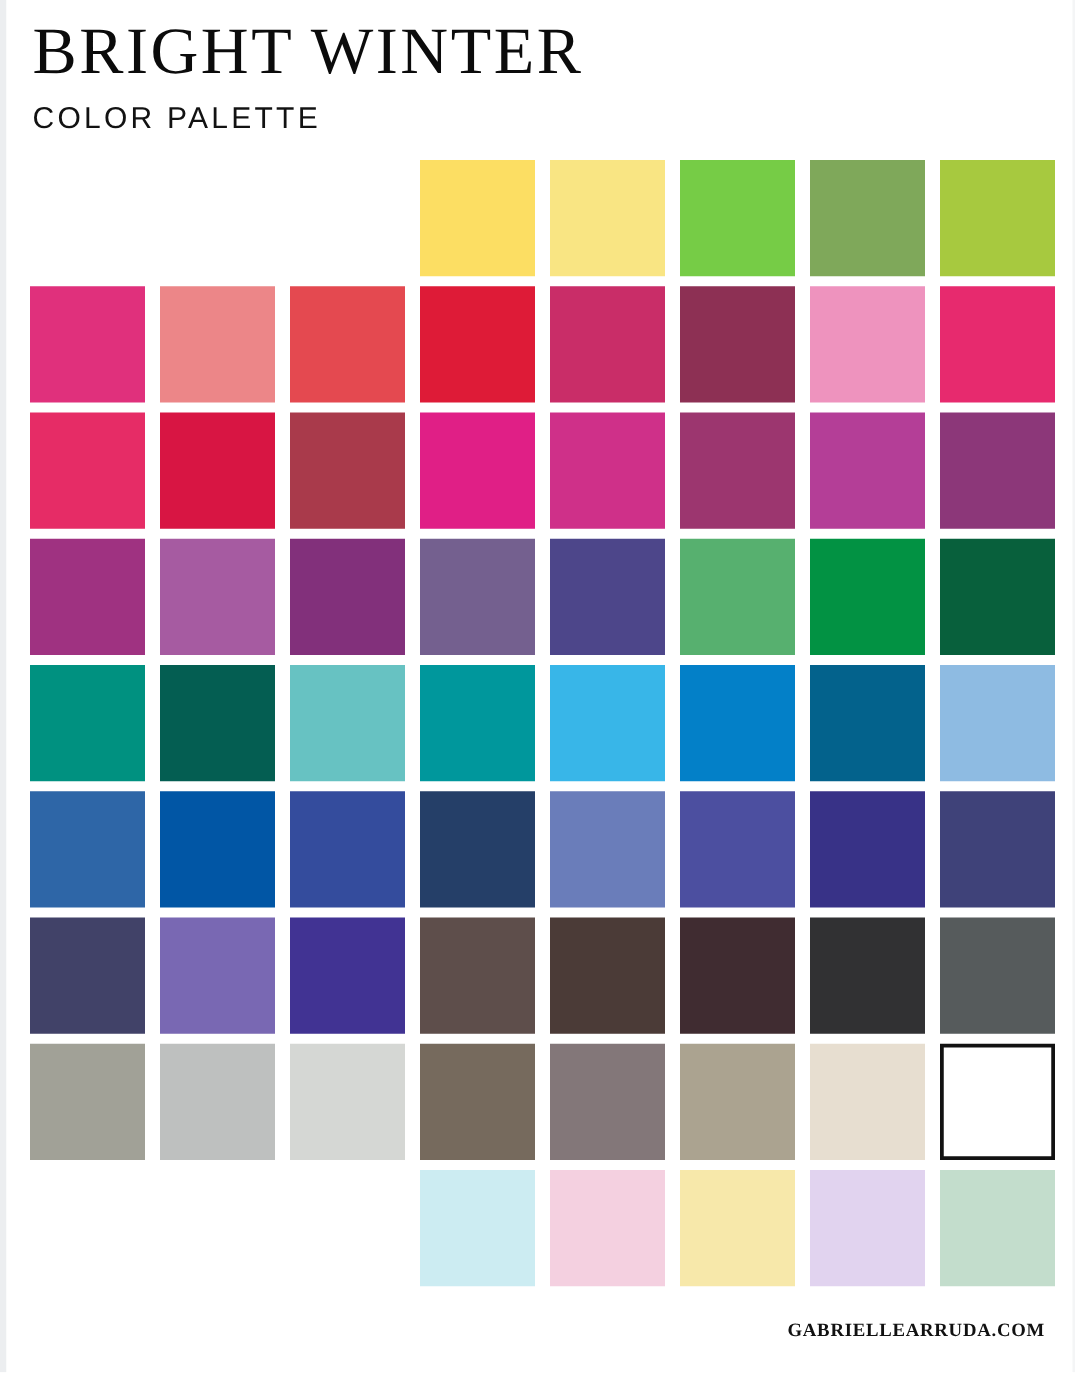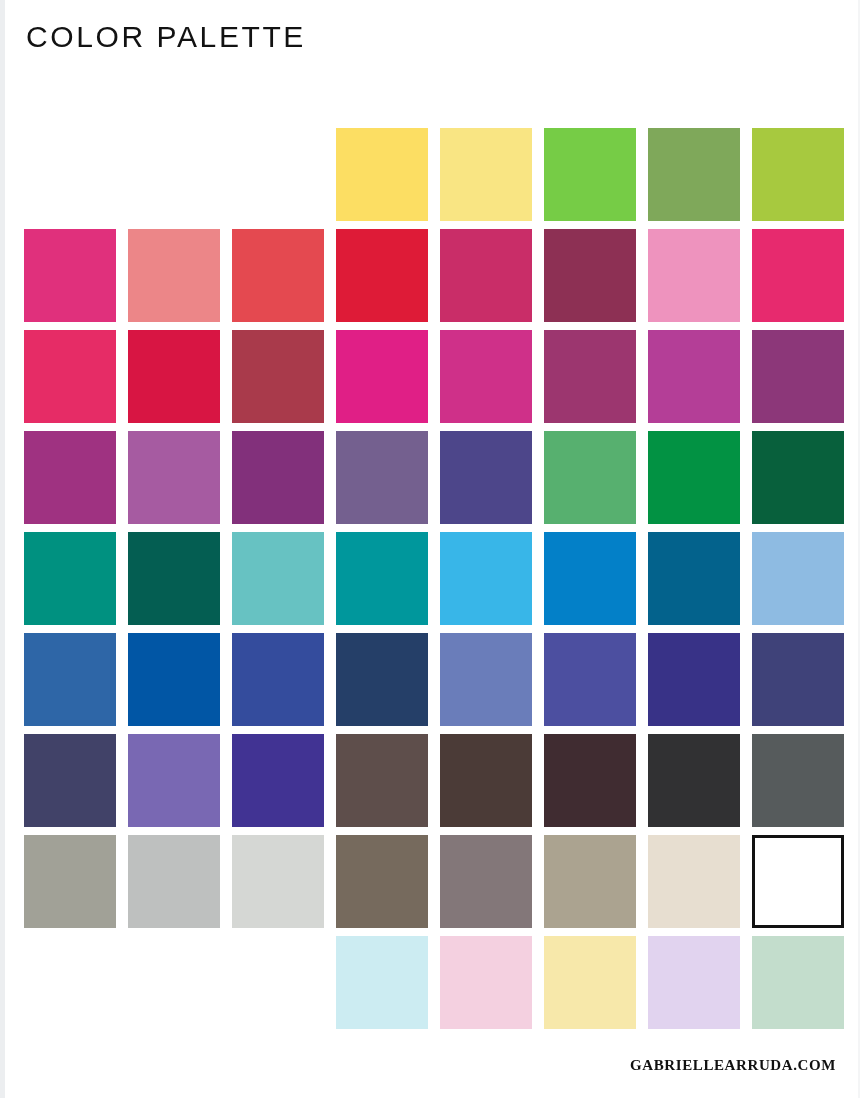--- a/index.html
+++ b/index.html
@@ -45,21 +45,21 @@
     font-size: 53px;
     line-height: 58px;
     letter-spacing: 2.0px;
     color: #0b0b0b;
     font-weight: 400;
     white-space: nowrap;
   }
   #subtitle {
     margin-top: 8px;
     font-family: "Liberation Sans", sans-serif;
-    font-size: 30px;
+    font-size: 24px;
     line-height: 34px;
     letter-spacing: 2.6px;
     color: #121212;
     font-weight: 400;
     white-space: nowrap;
   }
   #grid {
     position: absolute;
     left: 0;
     top: 0;
@@ -87,20 +87,21 @@
 </style>
 </head>
 <body>
 
 <div id="page">
 
   <div id="left-edge"></div>
   <div id="right-edge"></div>
 
   <div id="header">
+    <div id="title">BRIGHT WINTER</div>
     <div id="subtitle">COLOR PALETTE</div>
   </div>
 
   <div id="grid">
       <div class="swatch" title="#FCDE63" style="left: 336px; top: 128px; width: 92px; height: 93px; background: rgb(252, 222, 99);"></div>
       <div class="swatch" title="#F9E583" style="left: 440px; top: 128px; width: 92px; height: 93px; background: rgb(249, 229, 131);"></div>
       <div class="swatch" title="#76CC46" style="left: 544px; top: 128px; width: 92px; height: 93px; background: rgb(118, 204, 70);"></div>
       <div class="swatch" title="#7FA85A" style="left: 648px; top: 128px; width: 92px; height: 93px; background: rgb(127, 168, 90);"></div>
       <div class="swatch" title="#A7C93F" style="left: 752px; top: 128px; width: 92px; height: 93px; background: rgb(167, 201, 63);"></div>
       <div class="swatch" title="#E0307C" style="left: 24px; top: 229px; width: 92px; height: 93px; background: rgb(224, 48, 124);"></div>

